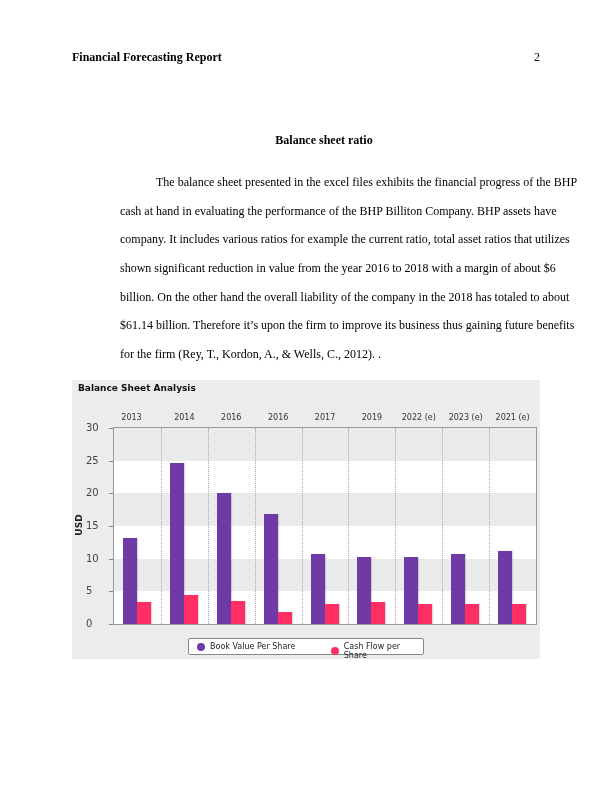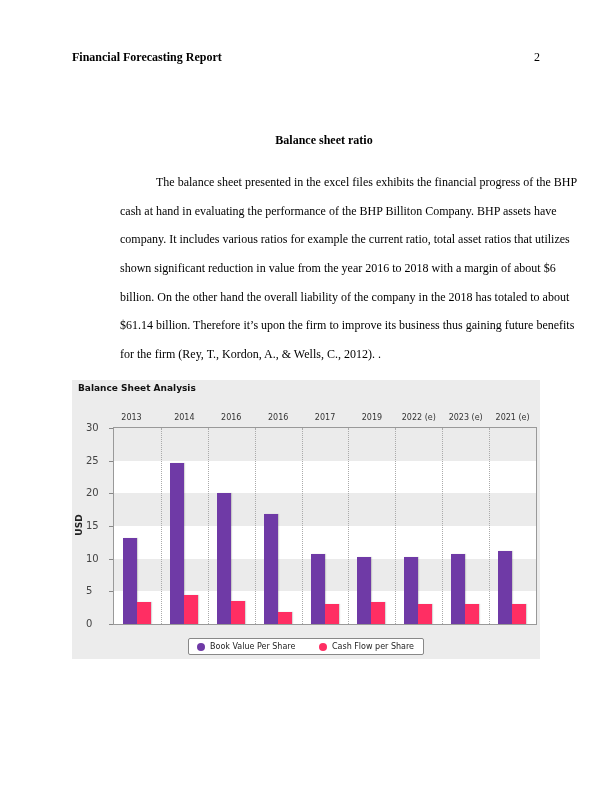--- a/index.html
+++ b/index.html
@@ -103,18 +103,18 @@
       <div class="bar book" style="background: rgb(111, 58, 166); left: 337.222px; width: 14px; height: 69.9067px;"></div>
       <div class="bar cash" style="background: rgb(255, 46, 99); left: 351.222px; width: 14px; height: 20.2533px;"></div>
       <div class="bar book" style="background: rgb(111, 58, 166); left: 384.111px; width: 14px; height: 72.52px;"></div>
       <div class="bar cash" style="background: rgb(255, 46, 99); left: 398.111px; width: 14px; height: 20.2533px;"></div>
     </div>
   <div class="legend">
     <div class="legend-item" style="left:8px;">
       <span class="legend-dot" id="dot-book" style="background: rgb(111, 58, 166);"></span>
       <span>Book Value Per Share</span>
     </div>
-    <div class="legend-item" style="left:130px;">
+    <div class="legend-item" style="left:142px;">
       <span class="legend-dot" id="dot-cash" style="background: rgb(255, 46, 99);"></span>
       <span>Cash Flow per Share</span>
     </div>
   </div>
 </div>
 
 </body></html>

